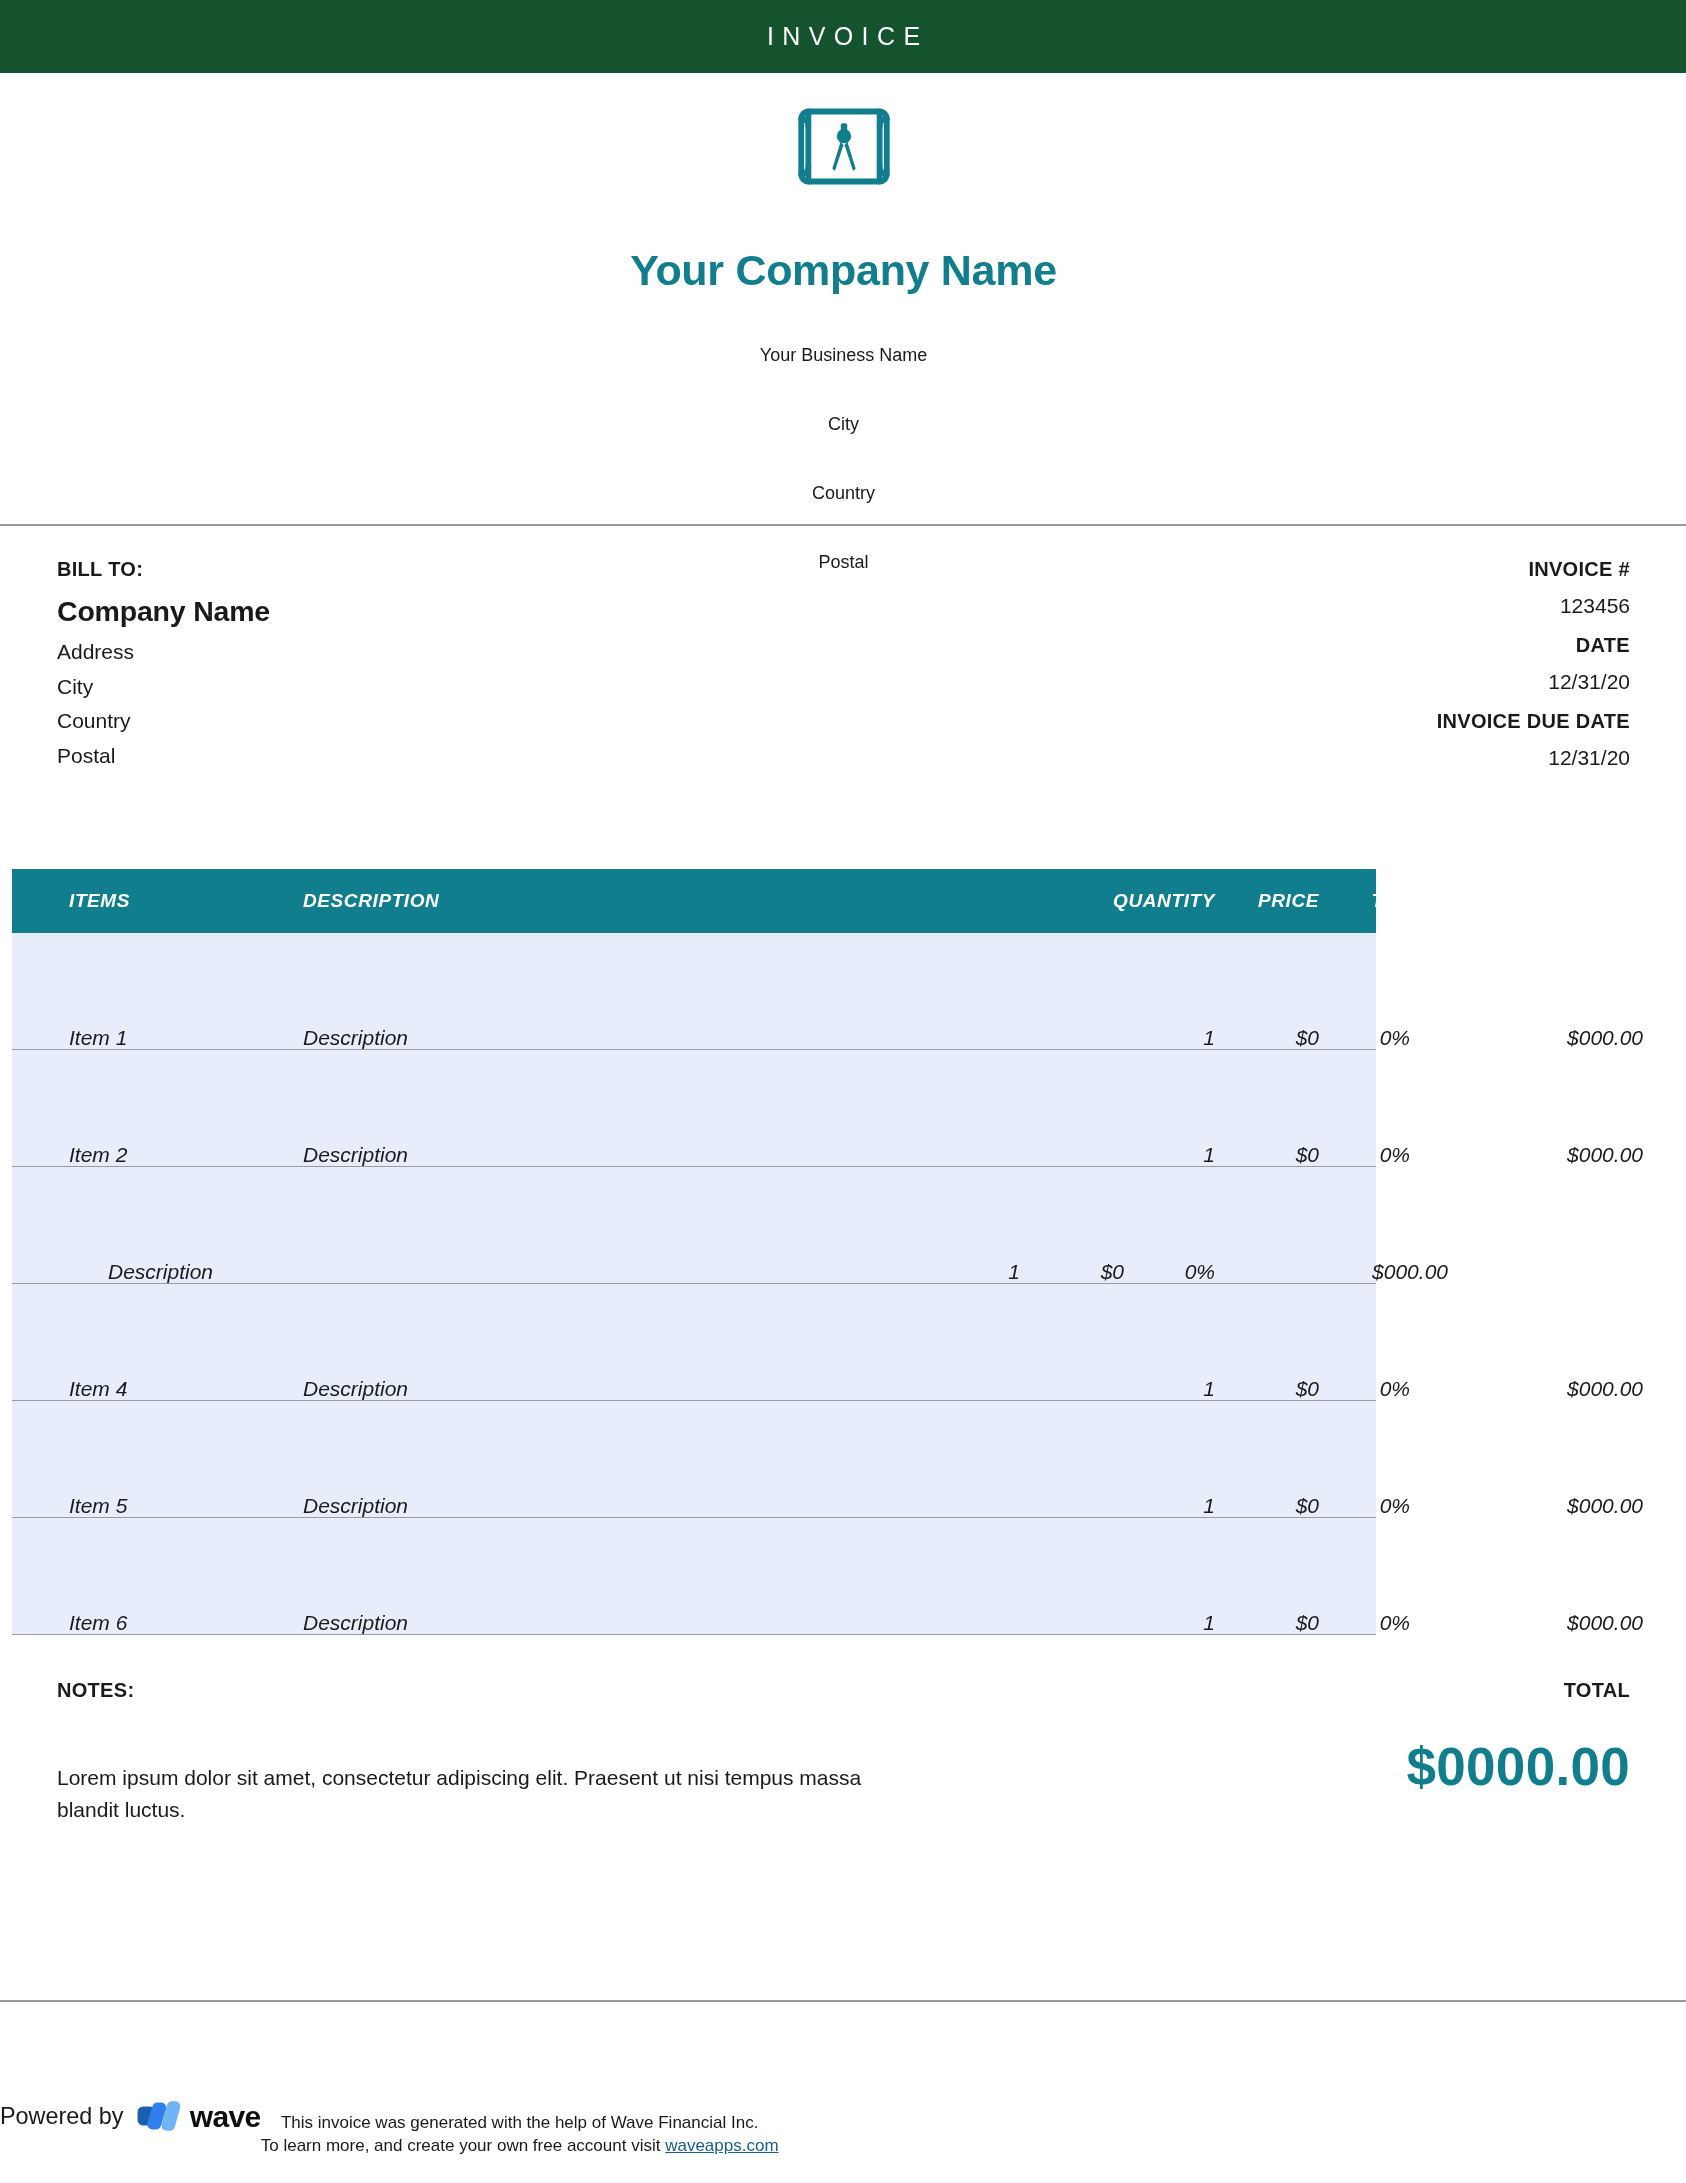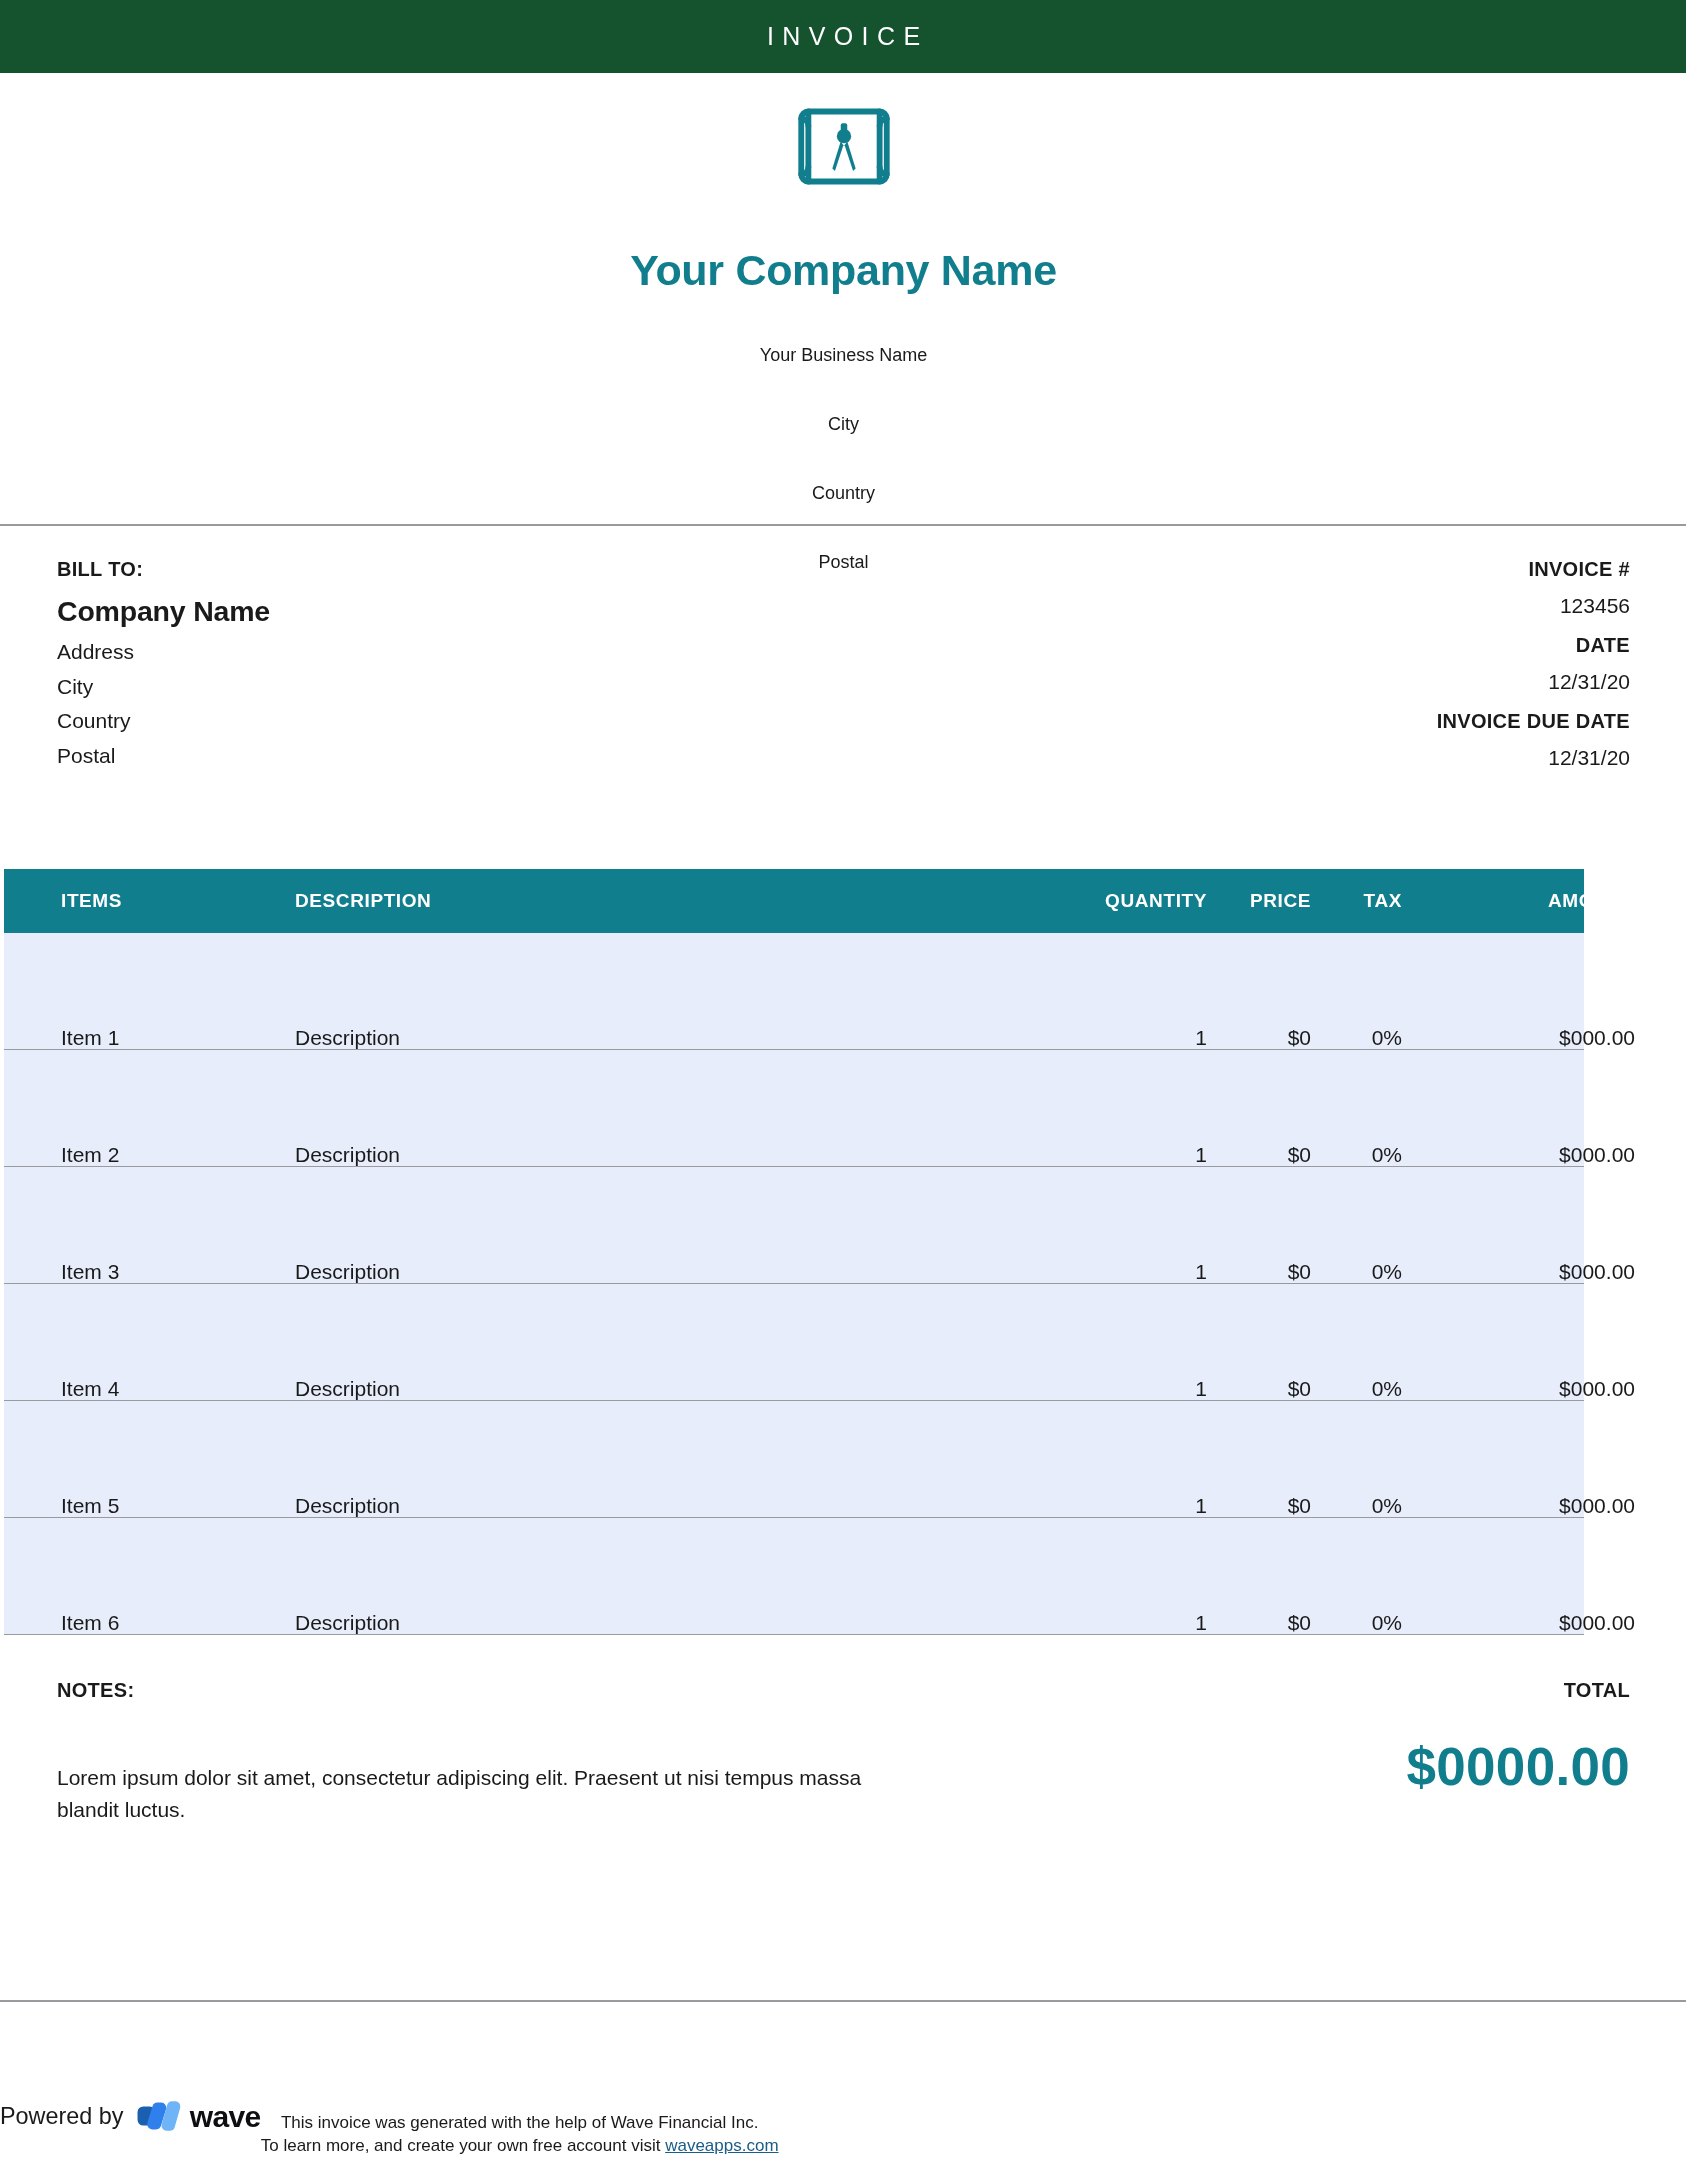--- a/index.html
+++ b/index.html
@@ -135,23 +135,24 @@
     font-size: 21px;
     font-weight: 400;
     line-height: 1;
     margin-top: 15.6px;
   }
   .meta-label.gap { margin-top: 19.5px; }
 
   
   .table {
     position: absolute;
-    left: 4px;
+    left: 12px;
     top: 869px;
-    width: 1580px;
+    width: 1364px;
+    font-style: italic;
   }
   .thead {
     display: flex;
     align-items: center;
     height: 64px;
     background: #117E8E;
     color: #ffffff;
     padding: 0 57px 0 57px;
     font-size: 19px;
     font-weight: bold;
@@ -368,21 +369,20 @@
         </div>
         <div class="row">
           <div class="cell c-items">Item 2</div>
           <div class="cell c-desc">Description</div>
           <div class="cell c-qty">1</div>
           <div class="cell c-price">$0</div>
           <div class="cell c-tax">0%</div>
           <div class="cell c-amt">$000.00</div>
         </div>
         <div class="row">
-          <div class="cell c-items">Item 3</div>
           <div class="cell c-desc">Description</div>
           <div class="cell c-qty">1</div>
           <div class="cell c-price">$0</div>
           <div class="cell c-tax">0%</div>
           <div class="cell c-amt">$000.00</div>
         </div>
         <div class="row">
           <div class="cell c-items">Item 4</div>
           <div class="cell c-desc">Description</div>
           <div class="cell c-qty">1</div>

